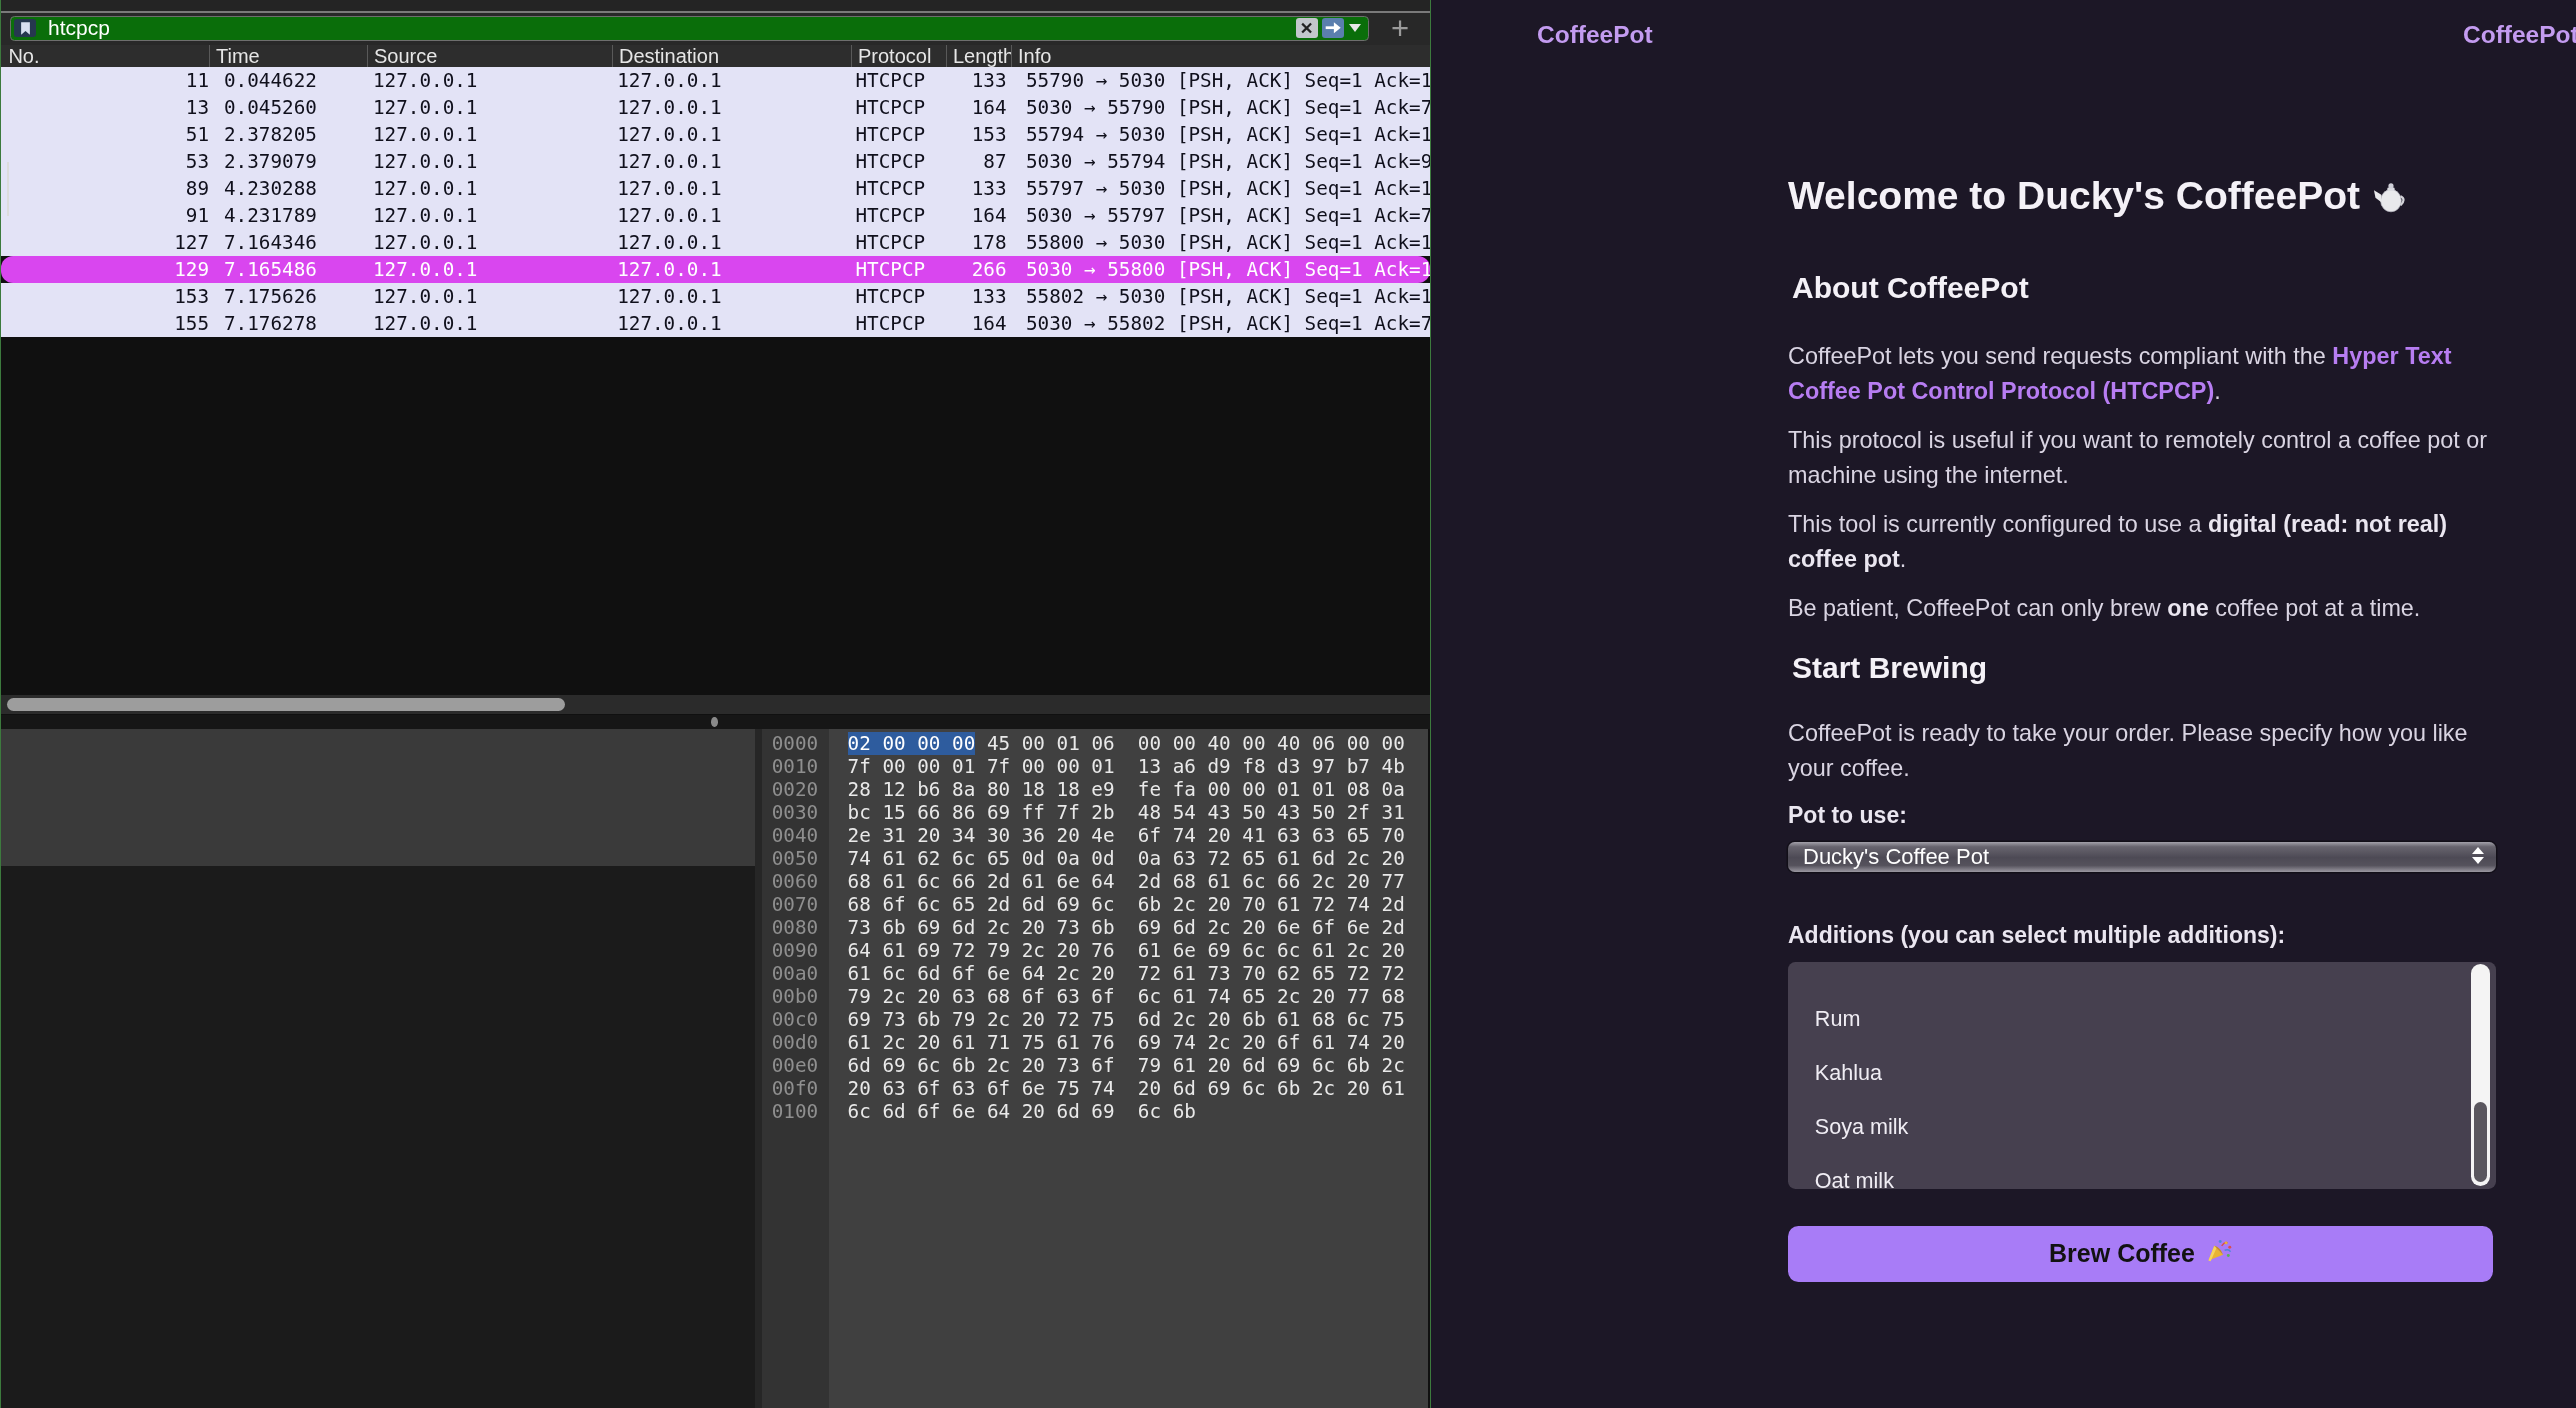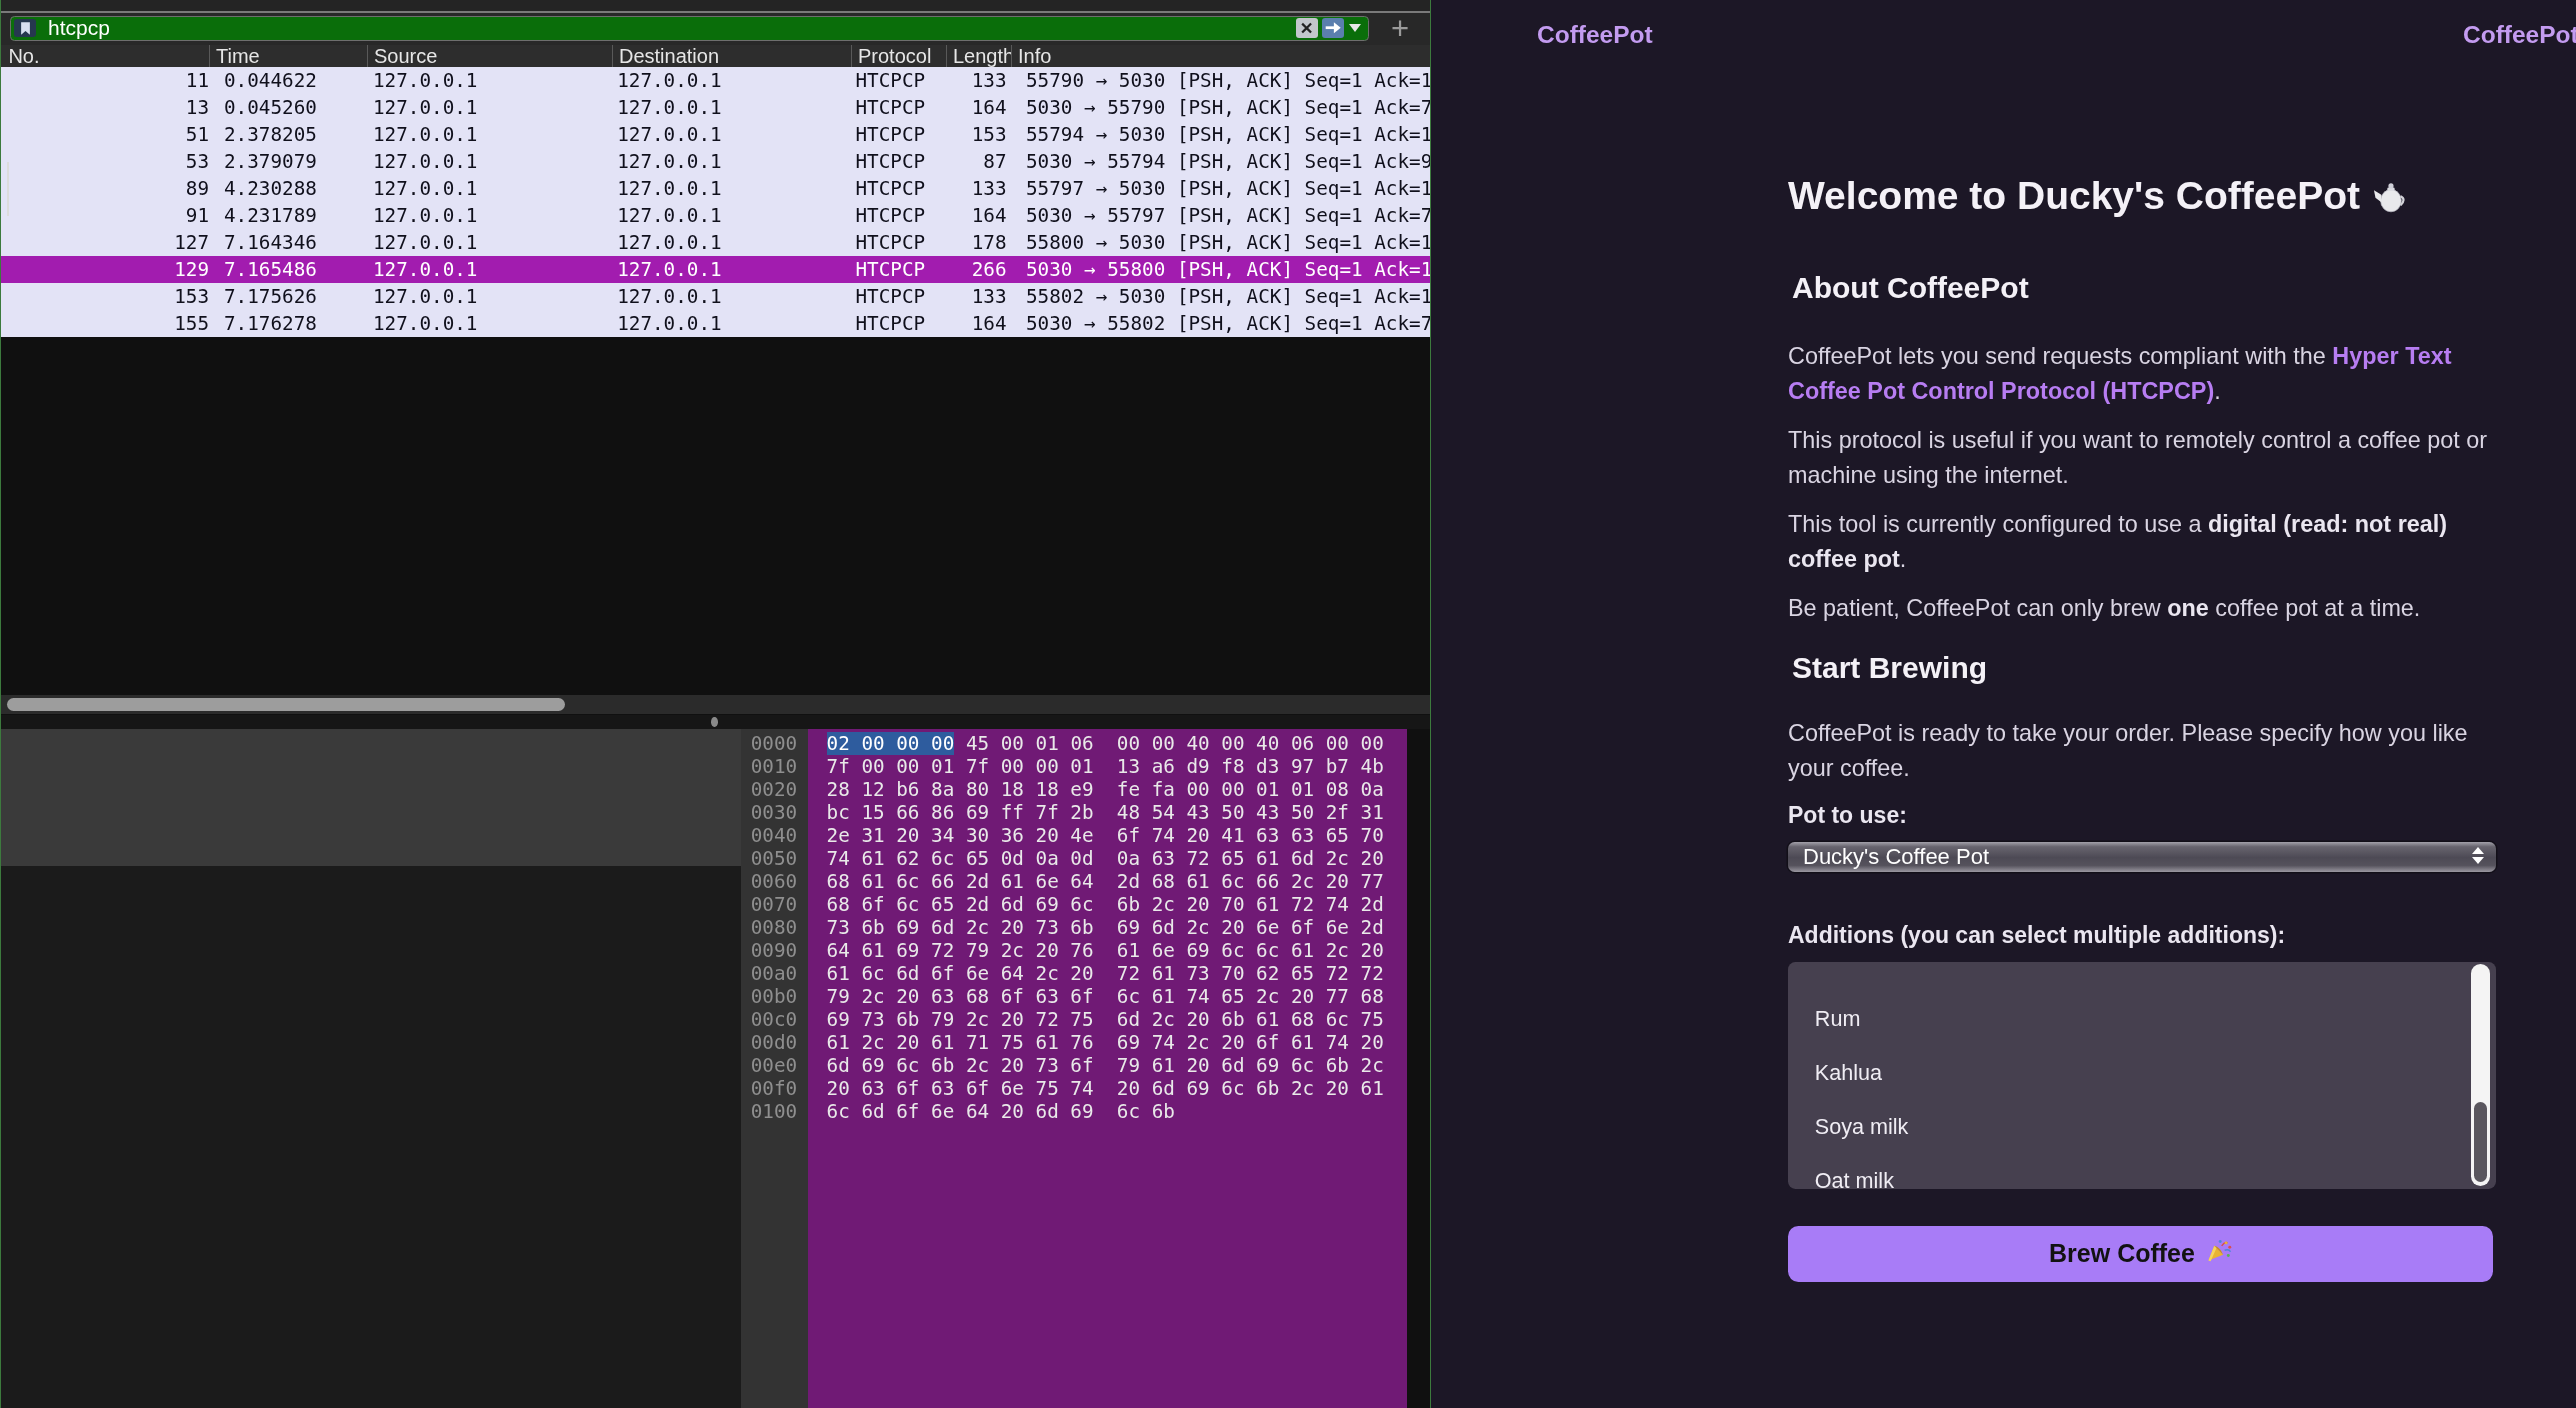--- a/index.html
+++ b/index.html
@@ -25,21 +25,21 @@
   .phead{position:absolute;left:0;top:45px;width:100%;height:22px;background:#2d2d2d;display:flex;
       color:#e6e6e6;font-size:20px;line-height:22px;}
   .phead .hc{box-sizing:border-box;border-left:1.5px solid #595959;padding-left:6px;overflow:hidden;white-space:nowrap;}
   .phead .hc:first-child{border-left:none;padding-left:7.4px;}
   .c-no{width:208px;}.c-time{width:158px;}.c-src{width:245px;}.c-dst{width:239px;}
   .c-proto{width:95px;}.c-len{width:65px;}.c-info{flex:1;}
   
   .plist{position:absolute;left:0;top:67px;width:100%;}
   .prow{display:flex;height:27px;background:#e3e3f6;color:#10101c;
       font-family:"DejaVu Sans Mono",monospace;font-size:19.3px;line-height:27px;white-space:nowrap;}
-  .prow.selected{background:#a21caf;color:#ffffff;}
+  .prow.selected{background:#d946ef;color:#ffffff;border-radius:12px;}
   .prow .c-no{text-align:right;box-sizing:border-box;padding-right:0;}
   .prow .c-time{box-sizing:border-box;padding-left:15px;}
   .prow .c-src{box-sizing:border-box;padding-left:6px;}
   .prow .c-dst{box-sizing:border-box;padding-left:5.2px;}
   .prow .c-proto{box-sizing:border-box;padding-left:4.5px;}
   .prow .c-len{text-align:right;box-sizing:border-box;padding-right:4.5px;}
   .prow .c-info{box-sizing:border-box;padding-left:15px;overflow:hidden;}
   .rel-tick{position:absolute;left:6px;top:162px;width:2.2px;height:54px;background:#dcdcdc;}
   
   .hscroll{position:absolute;left:0;top:695px;width:100%;height:19.3px;background:#2b2b2b;}
@@ -49,21 +49,21 @@
   
   .detail{position:absolute;left:0;top:729px;width:754px;height:680px;background:#1b1b1b;overflow:hidden;}
   .dband{position:absolute;left:0;top:0;width:100%;height:137px;background:#3a3a3a;}
   .dlines{position:absolute;left:0;top:3px;width:100%;}
   .dline{height:27px;line-height:27px;font-family:"DejaVu Sans Mono",monospace;font-size:19.3px;
       color:#e4e4e4;white-space:pre;overflow:hidden;}
   .exp{display:inline-block;width:24.5px;color:#c2c2c2;}
   .exp:empty{width:0;}
   .detail-split{position:absolute;left:754px;top:729px;width:7.4px;height:680px;background:#262626;}
   
-  .hex{position:absolute;left:740px;top:729px;width:666px;height:680px;background:#701a75;overflow:hidden;}
+  .hex{position:absolute;left:761px;top:729px;width:666px;height:680px;background:#404040;overflow:hidden;}
   .hgutter{position:absolute;left:0;top:0;width:67px;height:100%;background:#333333;}
   .hexlines{position:absolute;left:0;top:3px;width:100%;}
   .hexline{display:flex;height:23px;line-height:23px;font-family:"DejaVu Sans Mono",monospace;font-size:19.3px;white-space:pre;}
   .hoff{width:67px;box-sizing:border-box;padding-left:9.7px;color:#8f8f8f;}
   .hbytes{color:#e9e9e9;padding-left:18.6px;}
   .hl{background:#2e5c9e;color:#ffffff;}
   .hl:empty{display:none;}
   
   .page{position:absolute;left:1431px;top:0;width:1145px;height:1408px;background:#1c1726;overflow:hidden;}
   .nav-left{position:absolute;left:106px;top:21px;font-size:24.5px;font-weight:bold;color:#c39bf0;white-space:nowrap;}

